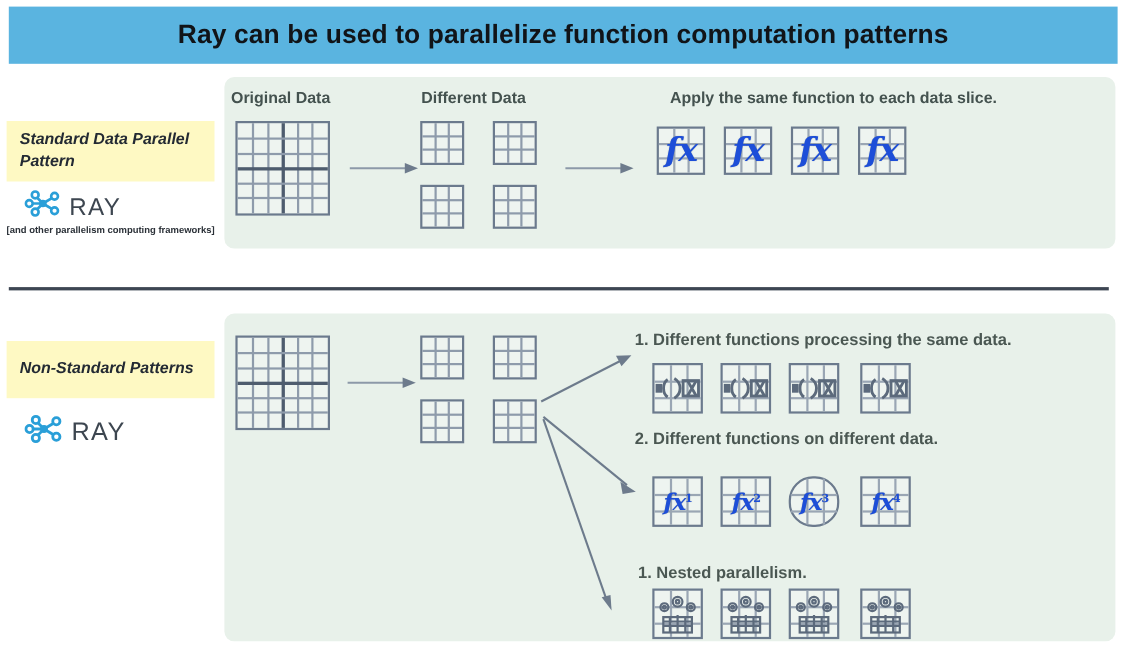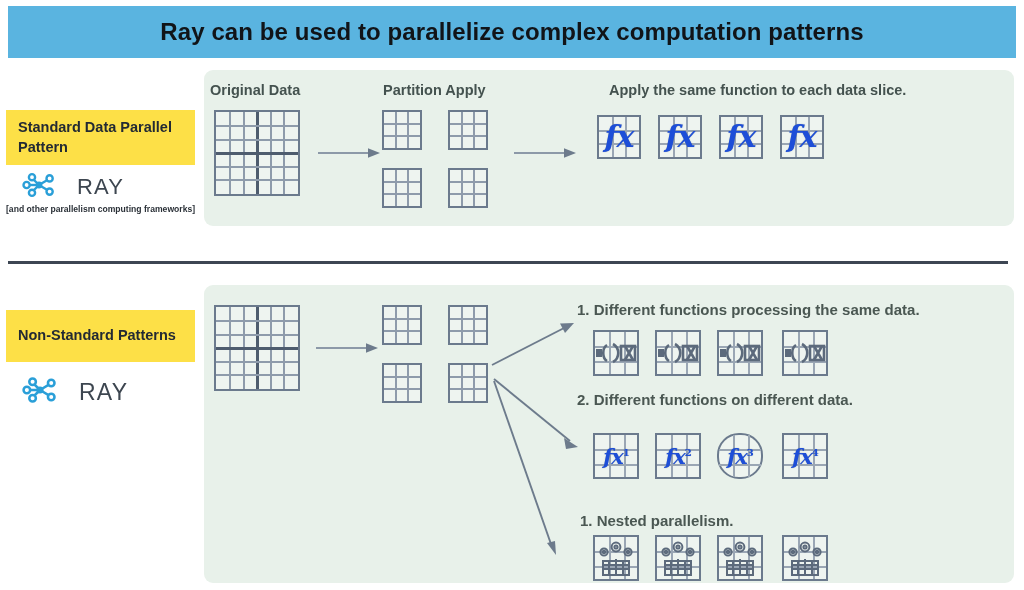--- a/index.html
+++ b/index.html
@@ -22,30 +22,30 @@
 
   
   .panel{
     position:absolute;background:#e8f1ea;border-radius:9px;
   }
   #panel-top{left:204px;top:70px;width:810px;height:156px;}
   #panel-bottom{left:204px;top:285px;width:810px;height:298px;}
 
   
   .side-badge{
-    position:absolute;background:#fde047;display:flex;align-items:center;
-    padding:0 12px;box-sizing:border-box;
+    position:absolute;background:#fef9c3;display:flex;align-items:center;
+    padding:0 12px;box-sizing:border-box;font-style:italic;
   }
   #badge-top{left:6px;top:110px;width:189px;height:55px;}
   #badge-bottom{left:6px;top:310px;width:189px;height:52px;}
   .side-badge-text{
     font-size:14.5px;font-weight:bold;color:#232a33;line-height:1.35;
   }
 
-  .ray-logo{position:absolute;display:flex;align-items:center;gap:21px;}
+  .ray-logo{position:absolute;display:flex;align-items:center;gap:7px;}
   #ray-top{left:22px;top:172px;}
   #ray-bottom{left:22px;top:376px;}
   .ray-word{
     font-size:22px;color:#3d4650;letter-spacing:1.2px;font-weight:400;
   }
   #ray-bottom .ray-word{font-size:23px;}
 
   .side-caption{
     position:absolute;left:6px;top:204px;width:190px;
     font-size:8.6px;font-weight:bold;color:#2b3138;line-height:1.2;
@@ -105,21 +105,21 @@
     position:absolute;font-size:15px;font-weight:bold;color:#4a5752;
     white-space:nowrap;
   }
 </style>
 </head>
 <body>
 
 <div class="stage">
 
   <div class="header">
-    <div class="header-title">Ray can be used to parallelize complex computation patterns</div>
+    <div class="header-title">Ray can be used to parallelize function computation patterns</div>
   </div>
 
   <div class="side-badge" id="badge-top">
     <span class="side-badge-text">Standard Data Parallel Pattern</span>
   </div>
 
   <div class="ray-logo" id="ray-top">
     <span>
       <svg width="34" height="26" viewBox="0 0 34 26" aria-hidden="true">
         <g stroke="#2a9fd8" stroke-width="2.4" fill="none">
@@ -169,21 +169,21 @@
         </g>
         <circle cx="17" cy="13" r="3.4" fill="#2a9fd8"></circle>
       </svg>
     </span>
     <span class="ray-word">RAY</span>
   </div>
 
   <div class="panel" id="panel-top">
 
     <div class="col-label" style="left:6px;top:12px;">Original Data</div>
-    <div class="col-label" style="left:179px;top:12px;">Partition Apply</div>
+    <div class="col-label" style="left:179px;top:12px;">Different Data</div>
     <div class="col-label" style="left:391px;top:12px;margin-left:14px;">Apply the same function to each data slice.</div>
 
     <div class="grid" style="left:10px;top:40px;width:86px;height:86px;">
       <div class="ln v" style="left:13px;"></div>
       <div class="ln v" style="left:27px;"></div>
       <div class="ln major v" style="left:40px;"></div>
       <div class="ln v" style="left:54px;"></div>
       <div class="ln v" style="left:67px;"></div>
       <div class="ln h" style="top:13px;"></div>
       <div class="ln h" style="top:27px;"></div>

